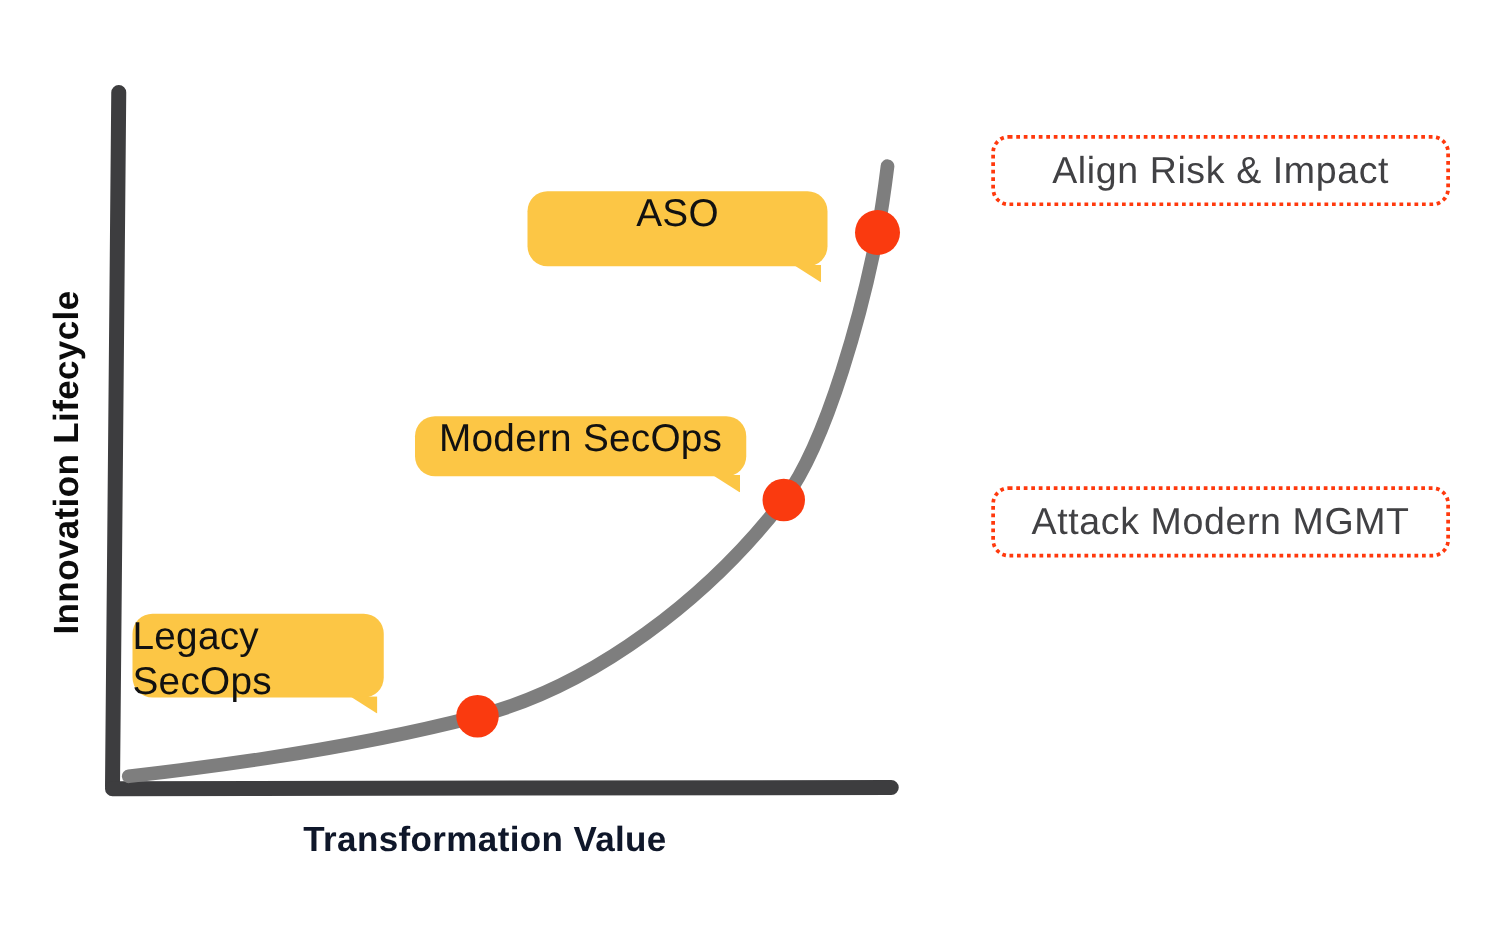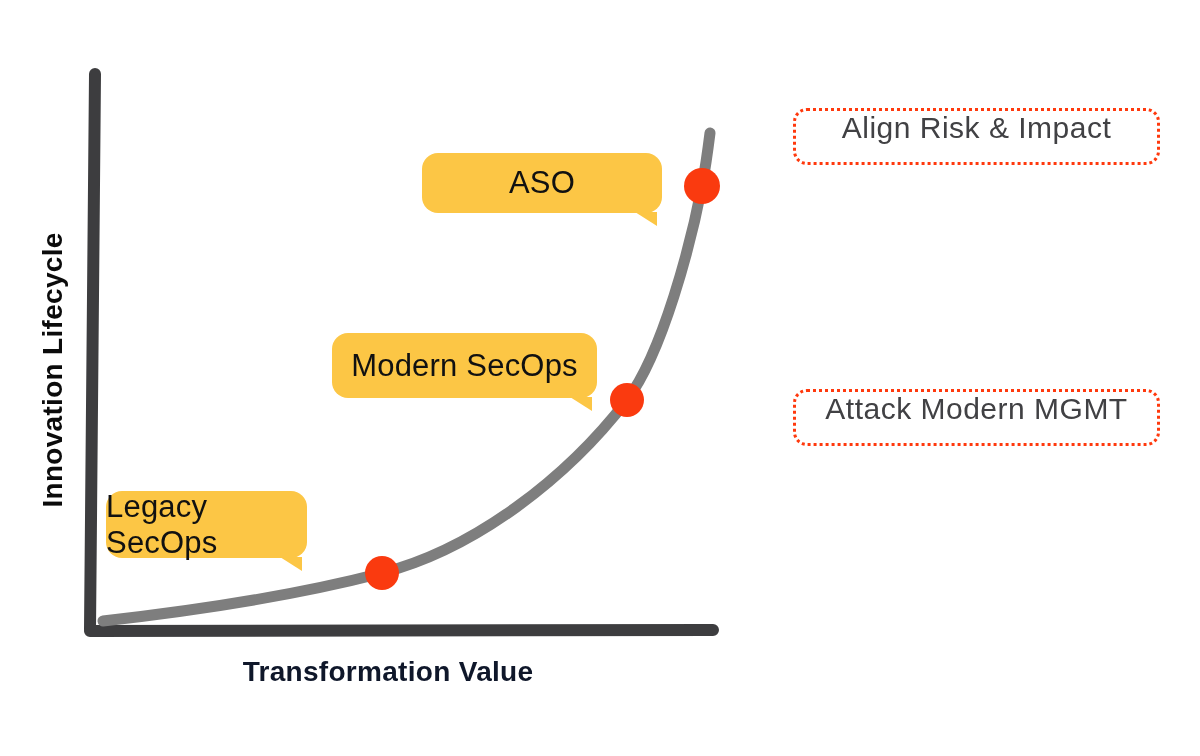--- a/index.html
+++ b/index.html
@@ -20,36 +20,36 @@
   .xlabel {
     position: absolute; left: 388px; top: 672px;
     transform: translate(-50%, -50%);
     white-space: nowrap; font-size: 28px; font-weight: bold; color: #0f172a;
     letter-spacing: 0.3px;
   }
 
   
   .bubble {
     position: absolute; background: #fcc645; border-radius: 16px;
-    display: flex; align-items: center; justify-content: center;
+    display: flex; align-items: flex-start; justify-content: center;
     font-size: 31px; color: #111111; letter-spacing: 0.2px;
   }
   .bubble .tail {
     position: absolute; right: 5px; bottom: -13px; width: 22px; height: 14px;
     background: #fcc645; clip-path: polygon(0 0, 100% 0, 100% 100%);
   }
   .bubble.legacy { left: 106px; top: 491px; width: 201px; height: 67px; }
-  .bubble.modern { left: 332px; top: 333px; width: 265px; height: 65px; }
+  .bubble.modern { left: 332px; top: 333px; width: 265px; height: 48px; }
   .bubble.aso    { left: 422px; top: 153px; width: 240px; height: 60px; }
 
   
   .callout {
     position: absolute; left: 793px; width: 367px; box-sizing: border-box;
     border: 3px dotted #ff390d; border-radius: 14px;
-    display: flex; justify-content: center;
+    display: flex; align-items: center; justify-content: center;
     font-size: 30px; color: #414144; letter-spacing: 0.5px;
     background: transparent; white-space: nowrap;
   }
   .callout.c1 { top: 108px; height: 57px; }
   .callout.c2 { top: 186px; height: 58px; }
   .callout.c3 { top: 389px; height: 57px; }
   .callout.c4 { top: 531px; height: 56px; }
 </style>
 </head>
 <body>

